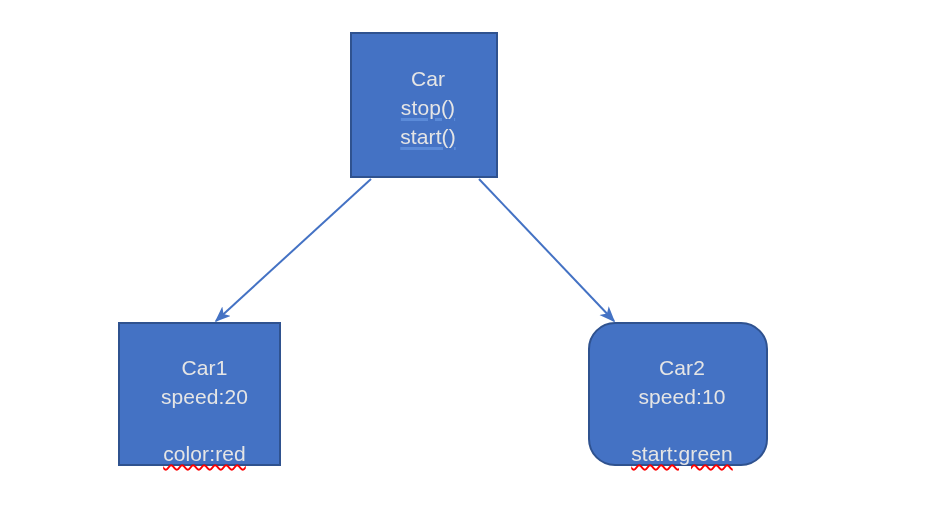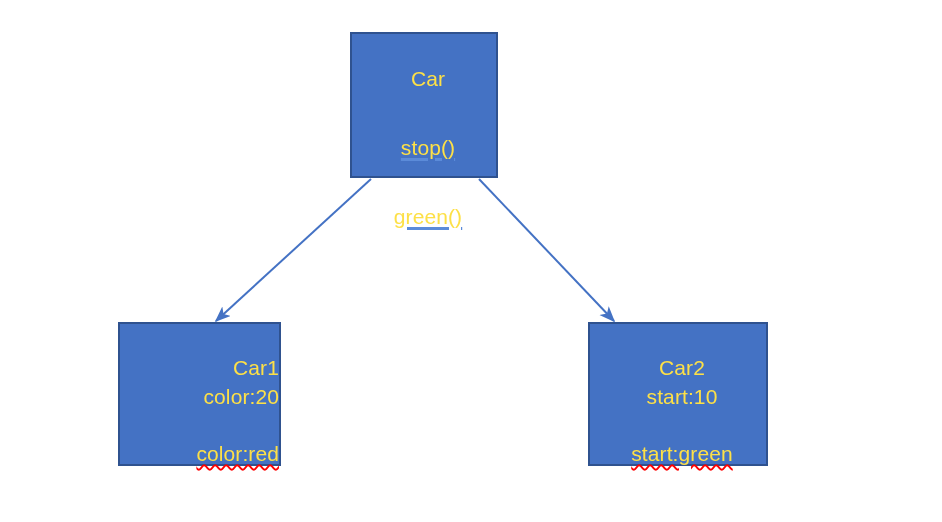--- a/index.html
+++ b/index.html
@@ -33,64 +33,63 @@
     box-sizing: border-box;
     background: #4472C4;
     border: 2px solid #2F528F;
     display: flex;
     flex-direction: column;
     align-items: center;
     justify-content: flex-start;
     z-index: 2;
   }
   .node-line {
-    color: #fde047;
+    color: #e5e5e5;
     font-size: 21px;
     line-height: 29px;
     white-space: nowrap;
     text-align: center;
     position: relative;
     letter-spacing: 0.1px;
   }
   
   .spell-red {
     text-decoration: underline wavy #ff0000;
     text-decoration-thickness: 2px;
     text-underline-offset: 3px;
     margin-top: 28px;
   }
   
   .underline-blue {
     text-decoration: underline #5B8BD9;
     text-decoration-thickness: 3px;
     text-underline-offset: 3px;
-    margin-top: 40px;
   }
   
   #node-car {
     left: 350px;
     top: 32px;
     width: 148px;
     height: 146px;
     padding-top: 30px;
   }
   #node-car1 {
     left: 118px;
     top: 322px;
     width: 163px;
     height: 144px;
     padding-top: 29px;
-    align-items: flex-end;
   }
   #node-car2 {
     left: 588px;
     top: 322px;
     width: 180px;
     height: 144px;
     padding-top: 29px;
+    border-radius: 27px;
   }
   
   #node-car .node-line { padding-left: 8px; }
   #node-car1 .node-line { padding-left: 10px; }
   #node-car2 .node-line { padding-left: 8px; }
 </style>
 </head>
 <body>
 
 <div id="canvas">
@@ -101,28 +100,28 @@
         <path d="M0,0 L8,3.2 L0,6.4 L2.1,3.2 Z" fill="#4472C4"></path>
       </marker>
     </defs>
     <line x1="371" y1="179" x2="216" y2="321" stroke="#4472C4" stroke-width="2" marker-end="url(#arrowhead)"></line>
     <line x1="479" y1="179" x2="614" y2="321" stroke="#4472C4" stroke-width="2" marker-end="url(#arrowhead)"></line>
   </svg>
 
   <div class="node" id="node-car">
     <div class="node-line">Car</div>
     <div class="node-line underline-blue">stop()</div>
-    <div class="node-line underline-blue">green()</div>
+    <div class="node-line underline-blue">start()</div>
   </div>
 
   <div class="node" id="node-car1">
     <div class="node-line">Car1</div>
-    <div class="node-line">color:20</div>
+    <div class="node-line">speed:20</div>
     <div class="node-line spell-red">color:red</div>
   </div>
 
   <div class="node" id="node-car2">
     <div class="node-line">Car2</div>
-    <div class="node-line">start:10</div>
+    <div class="node-line">speed:10</div>
     <div class="node-line spell-red">start:green</div>
   </div>
 
 </div>
 
 </body></html>

